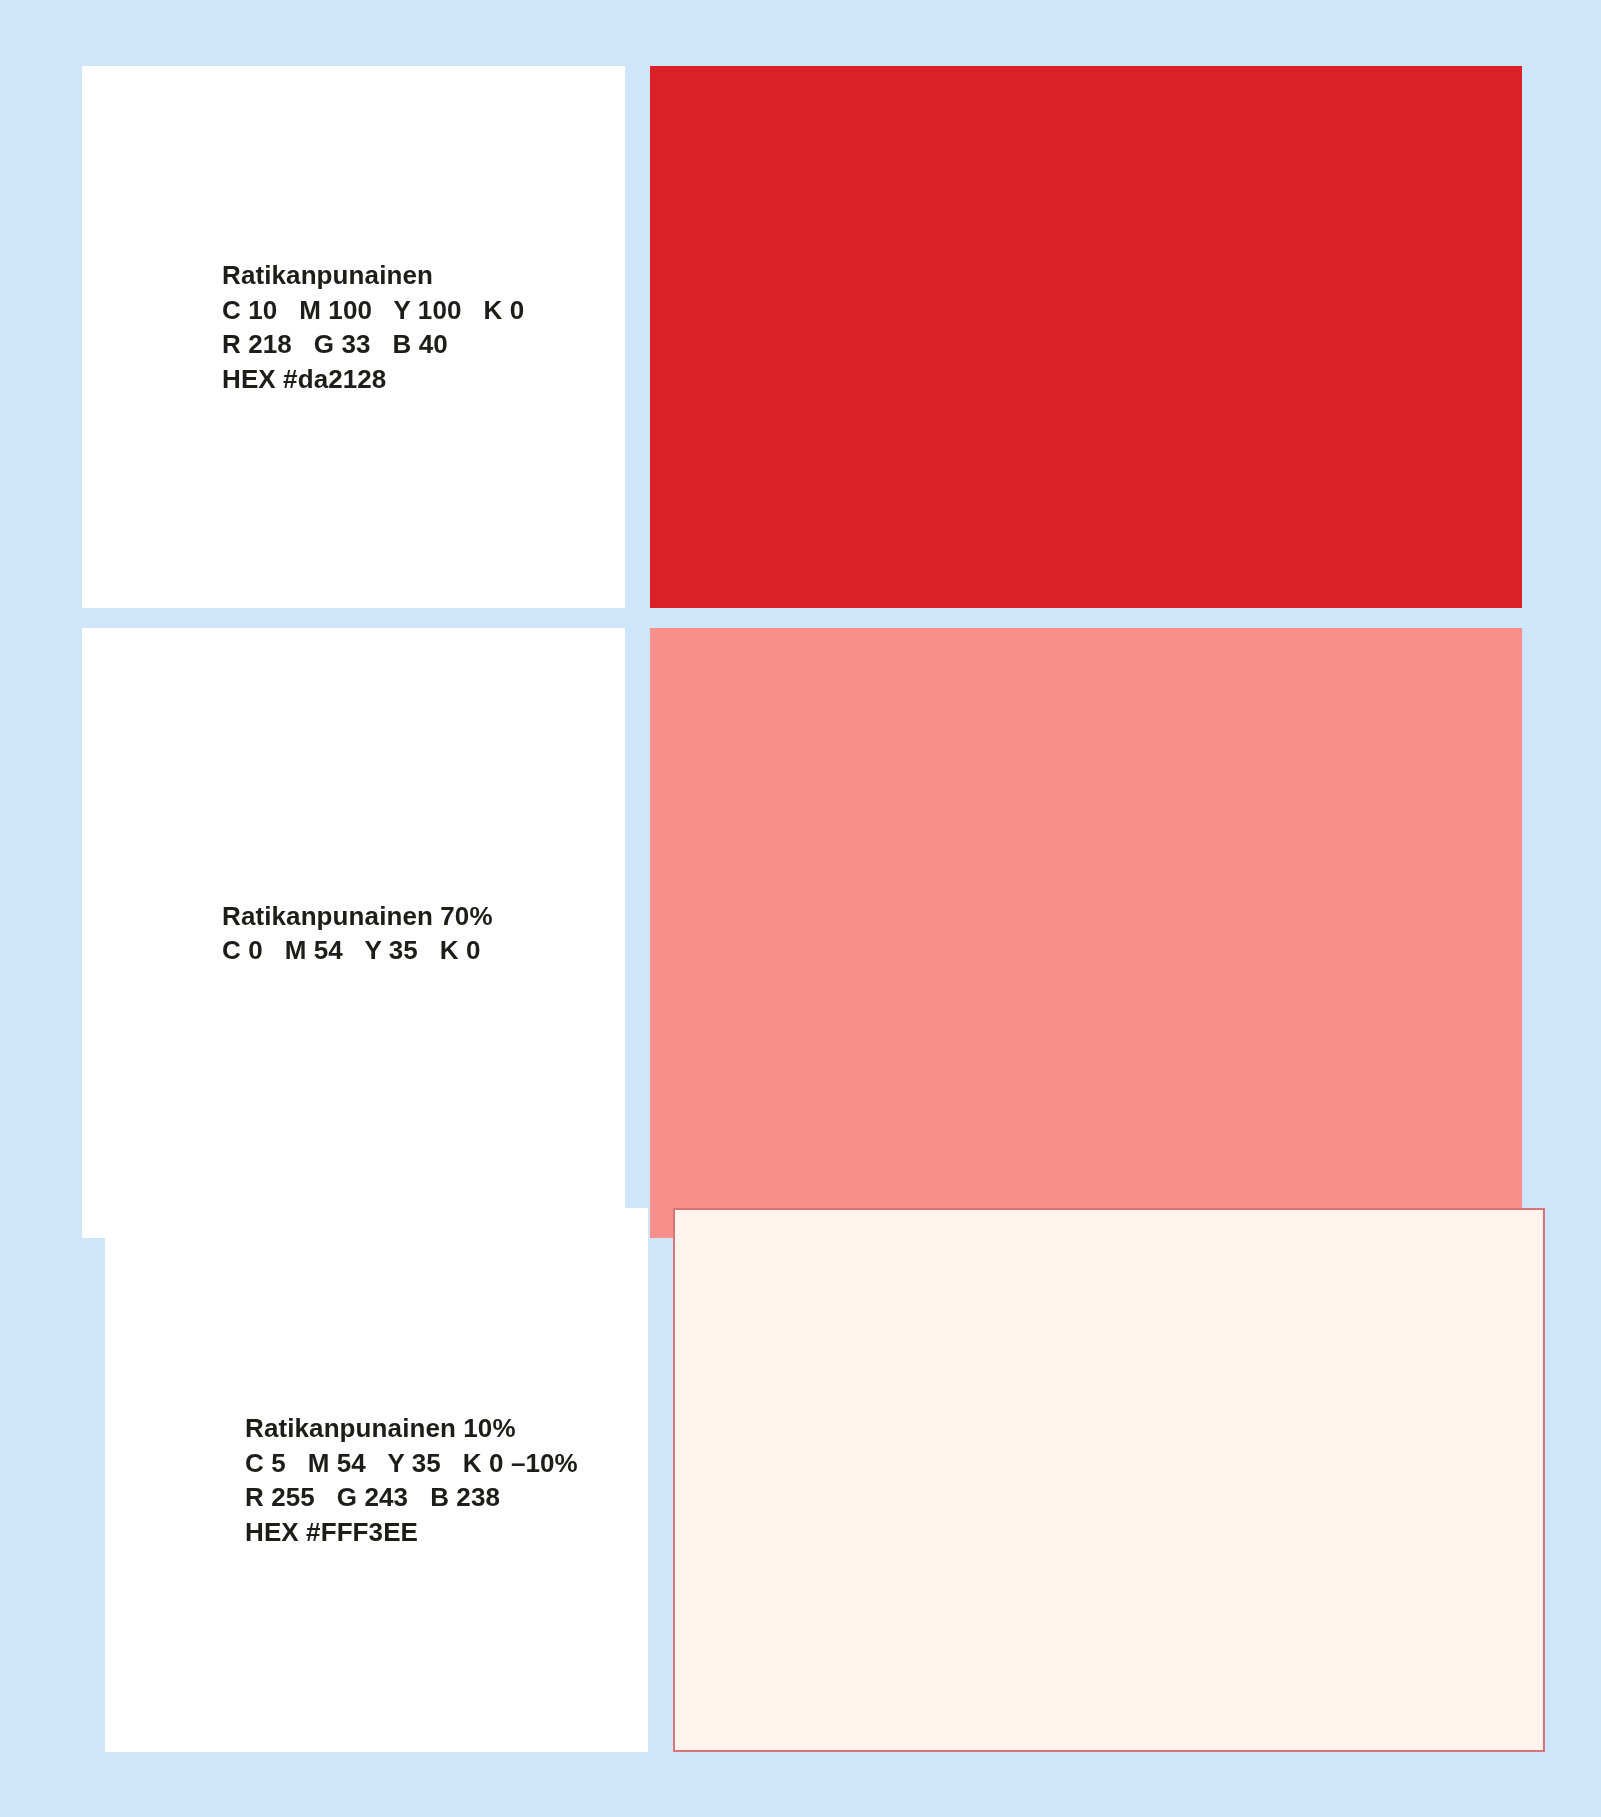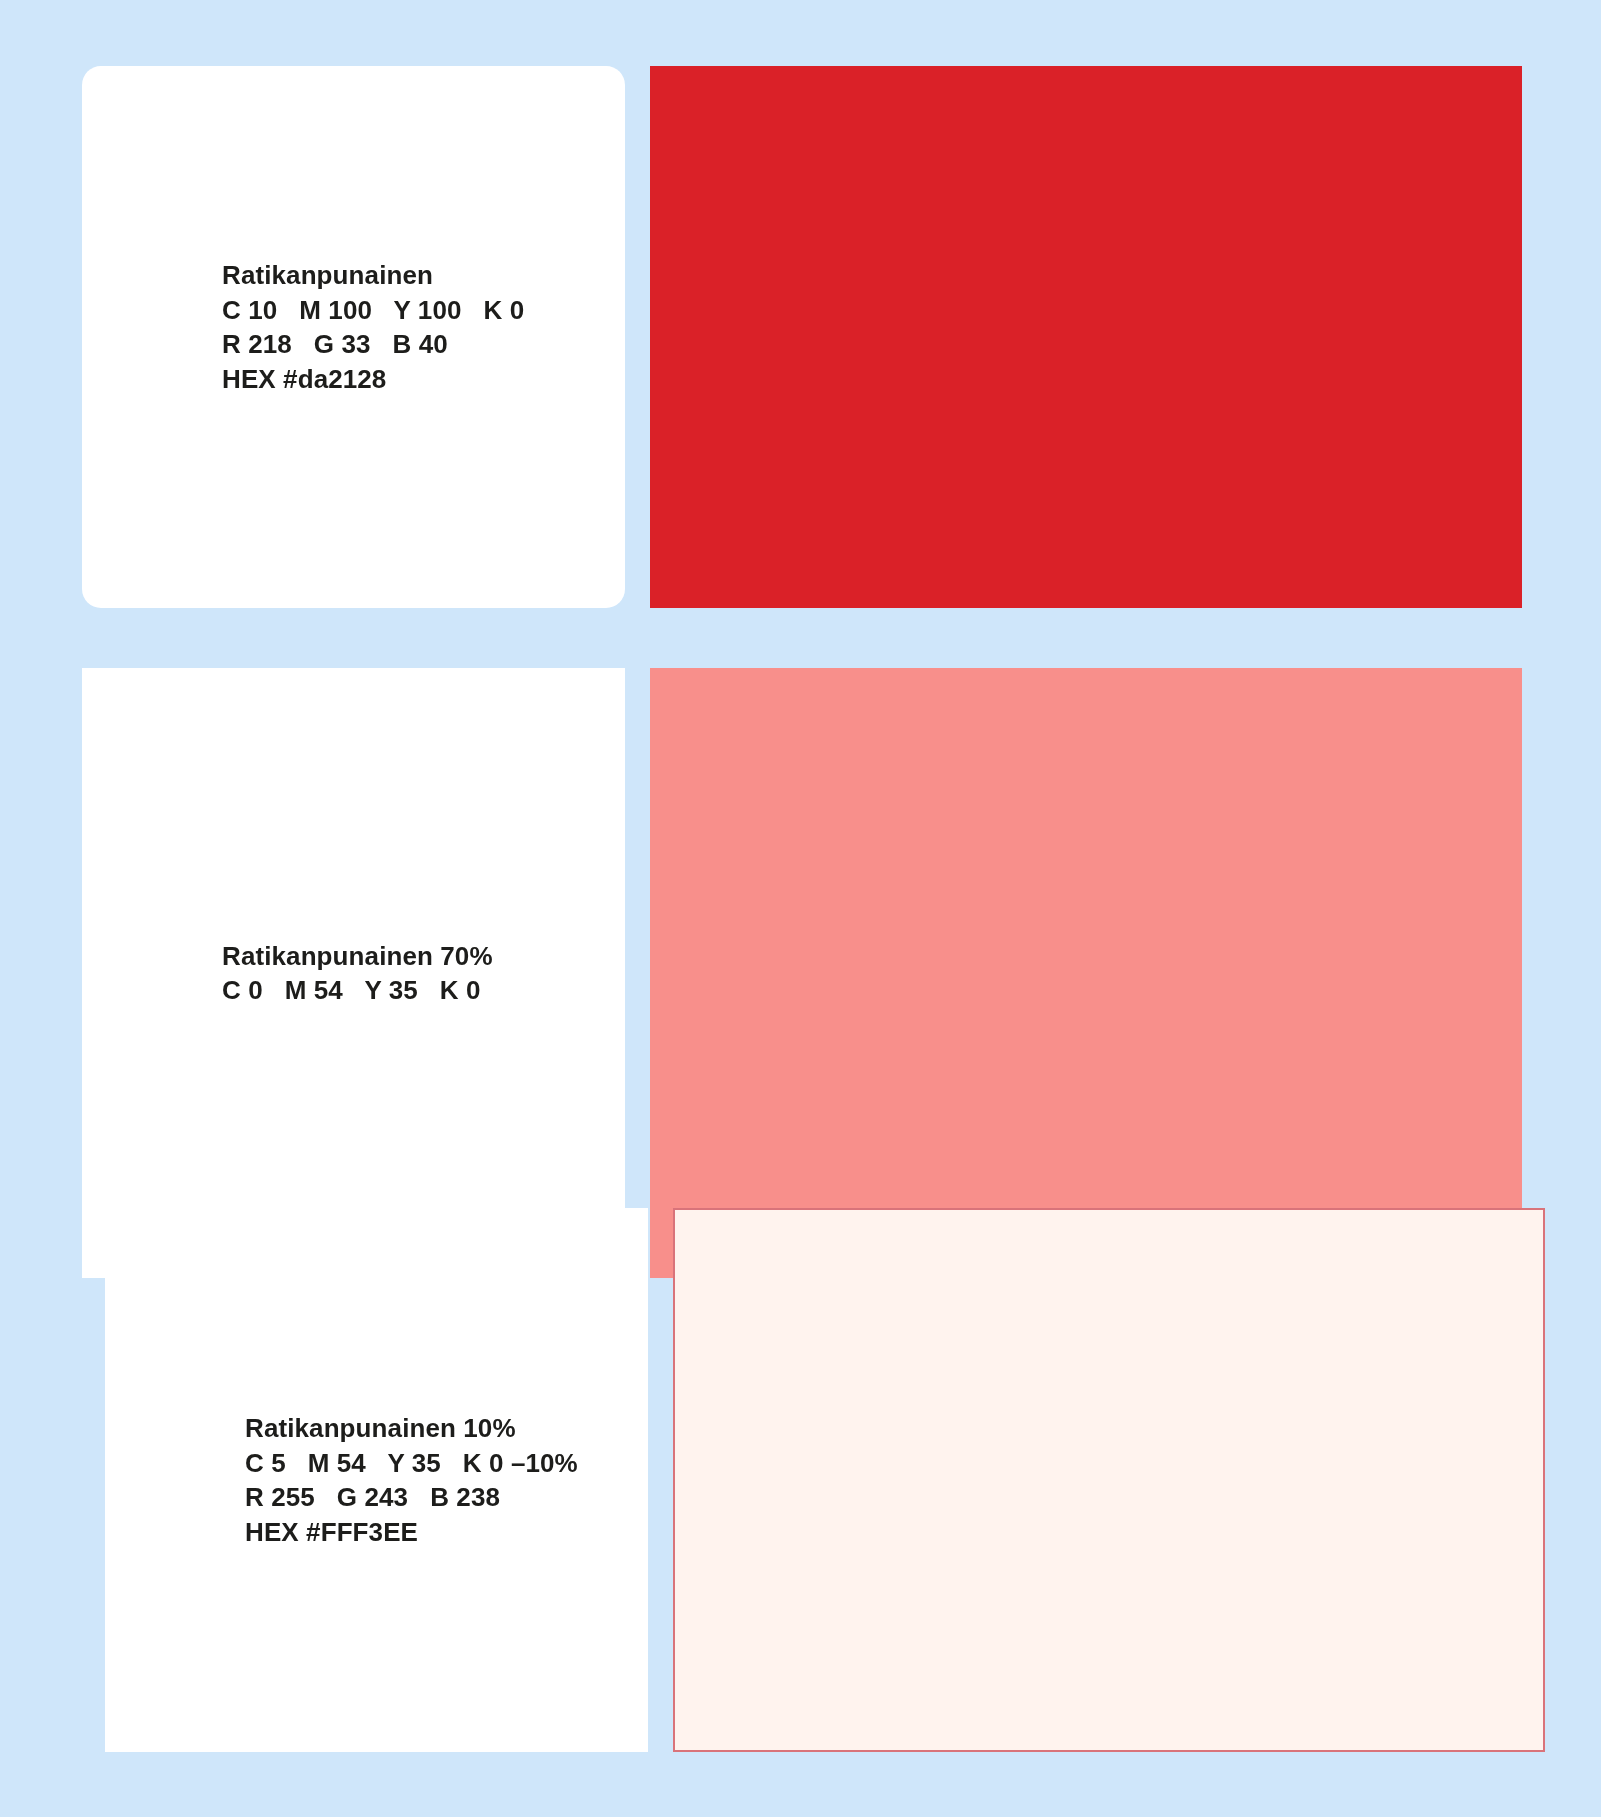--- a/index.html
+++ b/index.html
@@ -35,21 +35,20 @@
     background: #ffffff;
     display: flex;
     flex-direction: column;
     justify-content: center;
     box-sizing: border-box;
     flex: 0 0 auto;
   }
 
   .info-card.align-upper {
     justify-content: flex-start;
-    border-radius: 19px;
   }
 
   .spec-block {
     padding-left: 140px;
     padding-right: 20px;
   }
 
   .spec-line {
     font-size: 26px;
     font-weight: bold;
@@ -67,21 +66,21 @@
     flex: 0 0 25px;
   }
 
   .color-chip {
     flex: 1 1 auto;
     box-sizing: border-box;
   }
 
   
   #row-1 { top: 66px;   height: 542px; }
-  #row-2 { top: 668px;  height: 610px; }
+  #row-2 { top: 628px;  height: 610px; }
   #row-3 { top: 1208px; height: 544px; padding-left: 23px; }
 
   #row-1 .spec-block { padding-top: 0; margin-top: 192px; }
   #row-3 .spec-block { margin-top: 0; }
 
   .chip-bordered {
     border: 2px solid #d9737a;
   }
 </style>
 </head>

